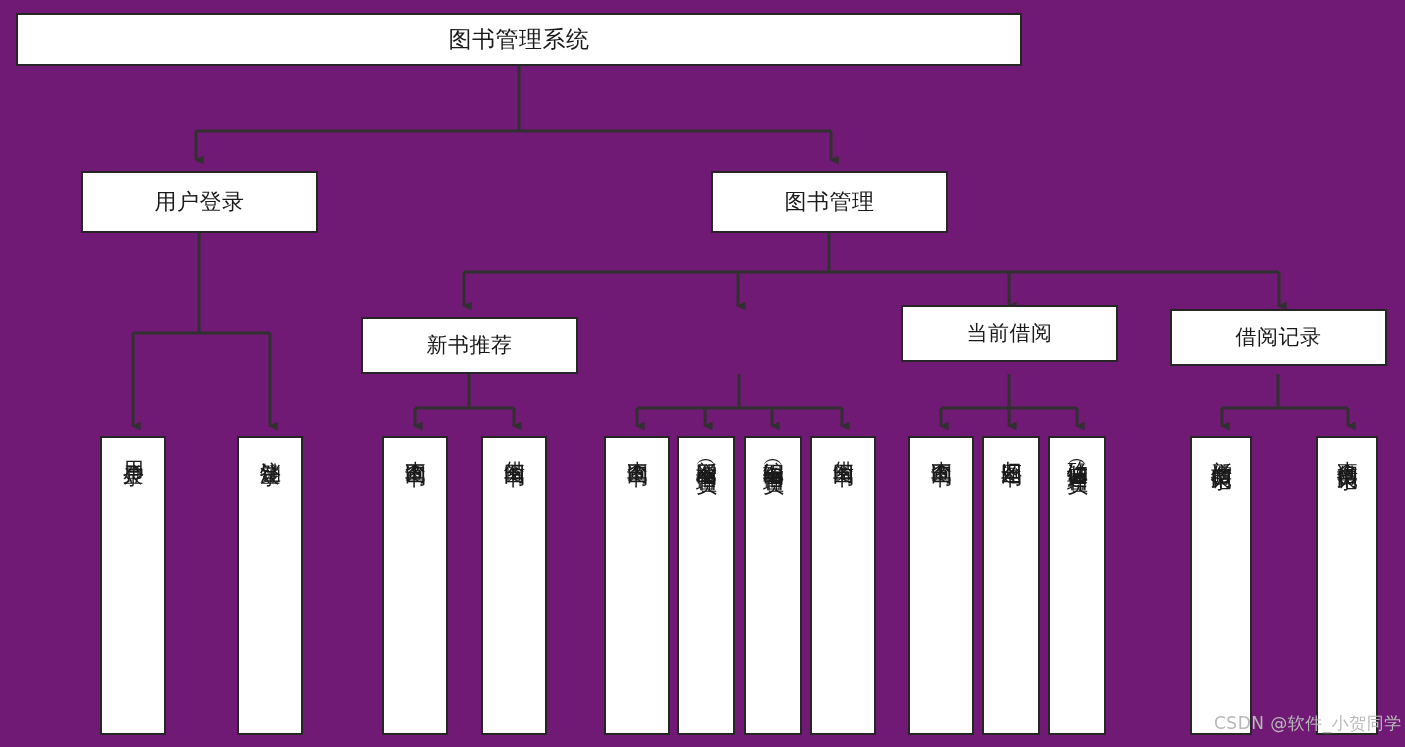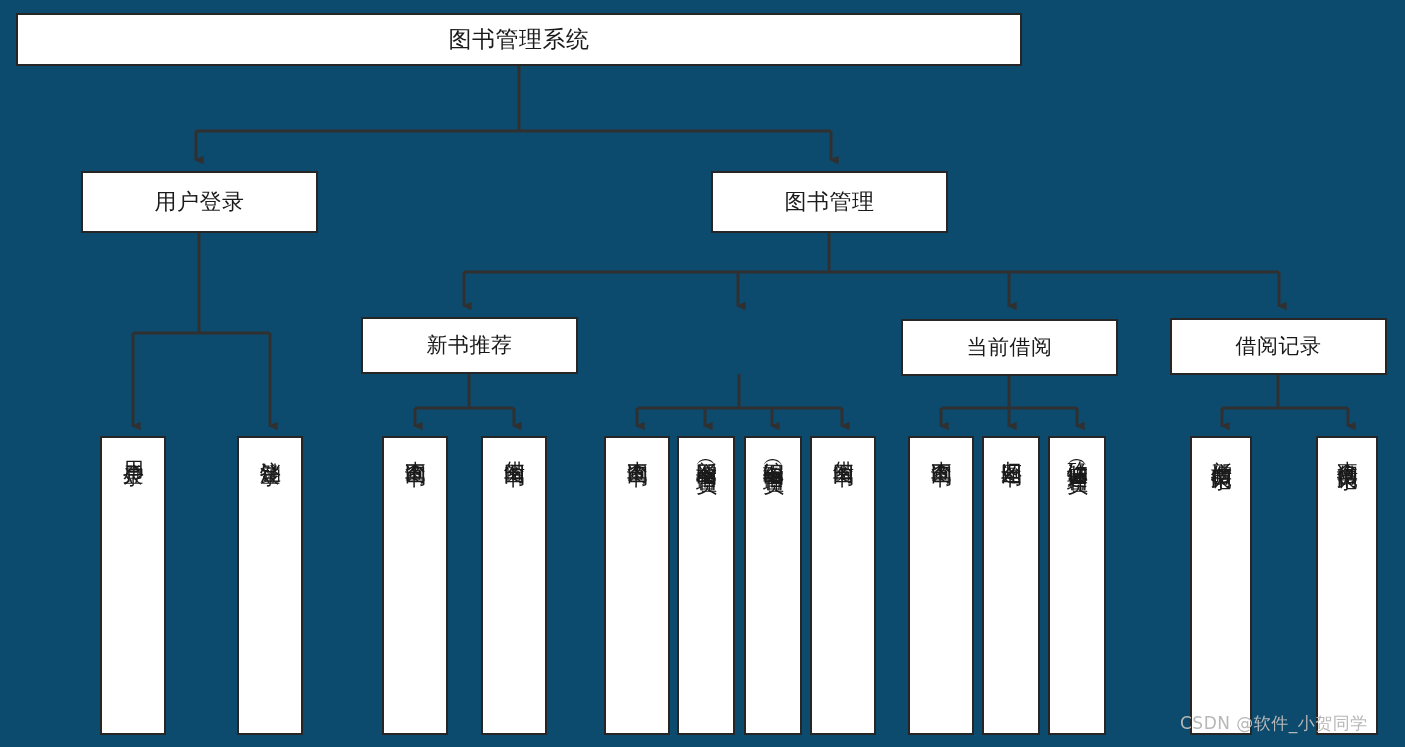--- a/index.html
+++ b/index.html
@@ -9,21 +9,21 @@
     background: #ffffff;
   }
   body {
     font-family: "DejaVu Sans", "Liberation Sans", sans-serif;
     color: #1a1a1a;
   }
   #canvas {
     position: relative;
     width: 1405px;
     height: 747px;
-    background: #0c4a6e;
+    background: #701a75;
     overflow: hidden;
   }
   #wires {
     position: absolute;
     left: 0;
     top: 0;
     width: 1405px;
     height: 747px;
     pointer-events: none;
   }
@@ -59,21 +59,21 @@
     line-height: 1.18;
     letter-spacing: 2px;
     white-space: normal;
     max-height: 285px;
   }
   .node.leaf.tall .label {
     max-height: 288px;
   }
   .watermark {
     position: absolute;
-    left: 1180px;
+    left: 1214px;
     top: 712px;
     font-size: 17px;
     color: #b8b8b8;
     letter-spacing: 0.5px;
     white-space: nowrap;
     z-index: 5;
   }
 </style>
 </head>
 <body>
@@ -140,25 +140,25 @@
 
   <div class="node level3" style="left:361px; top:317px; width:217px; height:57px;">
     <span class="label">新书推荐</span>
   </div>
 
   <div class="node level2" style="left:711px; top:171px; width:237px; height:62px;">
     <span class="label">图书管理</span>
   </div>
 
 
-  <div class="node level3" style="left:901px; top:319px; width:217px; height:57px;align-items:center;">
+  <div class="node level3" style="left:901px; top:305px; width:217px; height:57px;align-items:center;">
     <span class="label">当前借阅</span>
   </div>
 
-  <div class="node level3" style="left:1170px; top:318px; width:217px; height:57px;">
+  <div class="node level3" style="left:1170px; top:309px; width:217px; height:57px;">
     <span class="label">借阅记录</span>
   </div>
 
   <div class="node leaf" style="left:100px; top:436px; width:66px; height:299px;">
     <span class="label">用户登录</span>
   </div>
 
   <div class="node leaf" style="left:237px; top:436px; width:66px; height:299px;">
     <span class="label">注销登录</span>
   </div>

